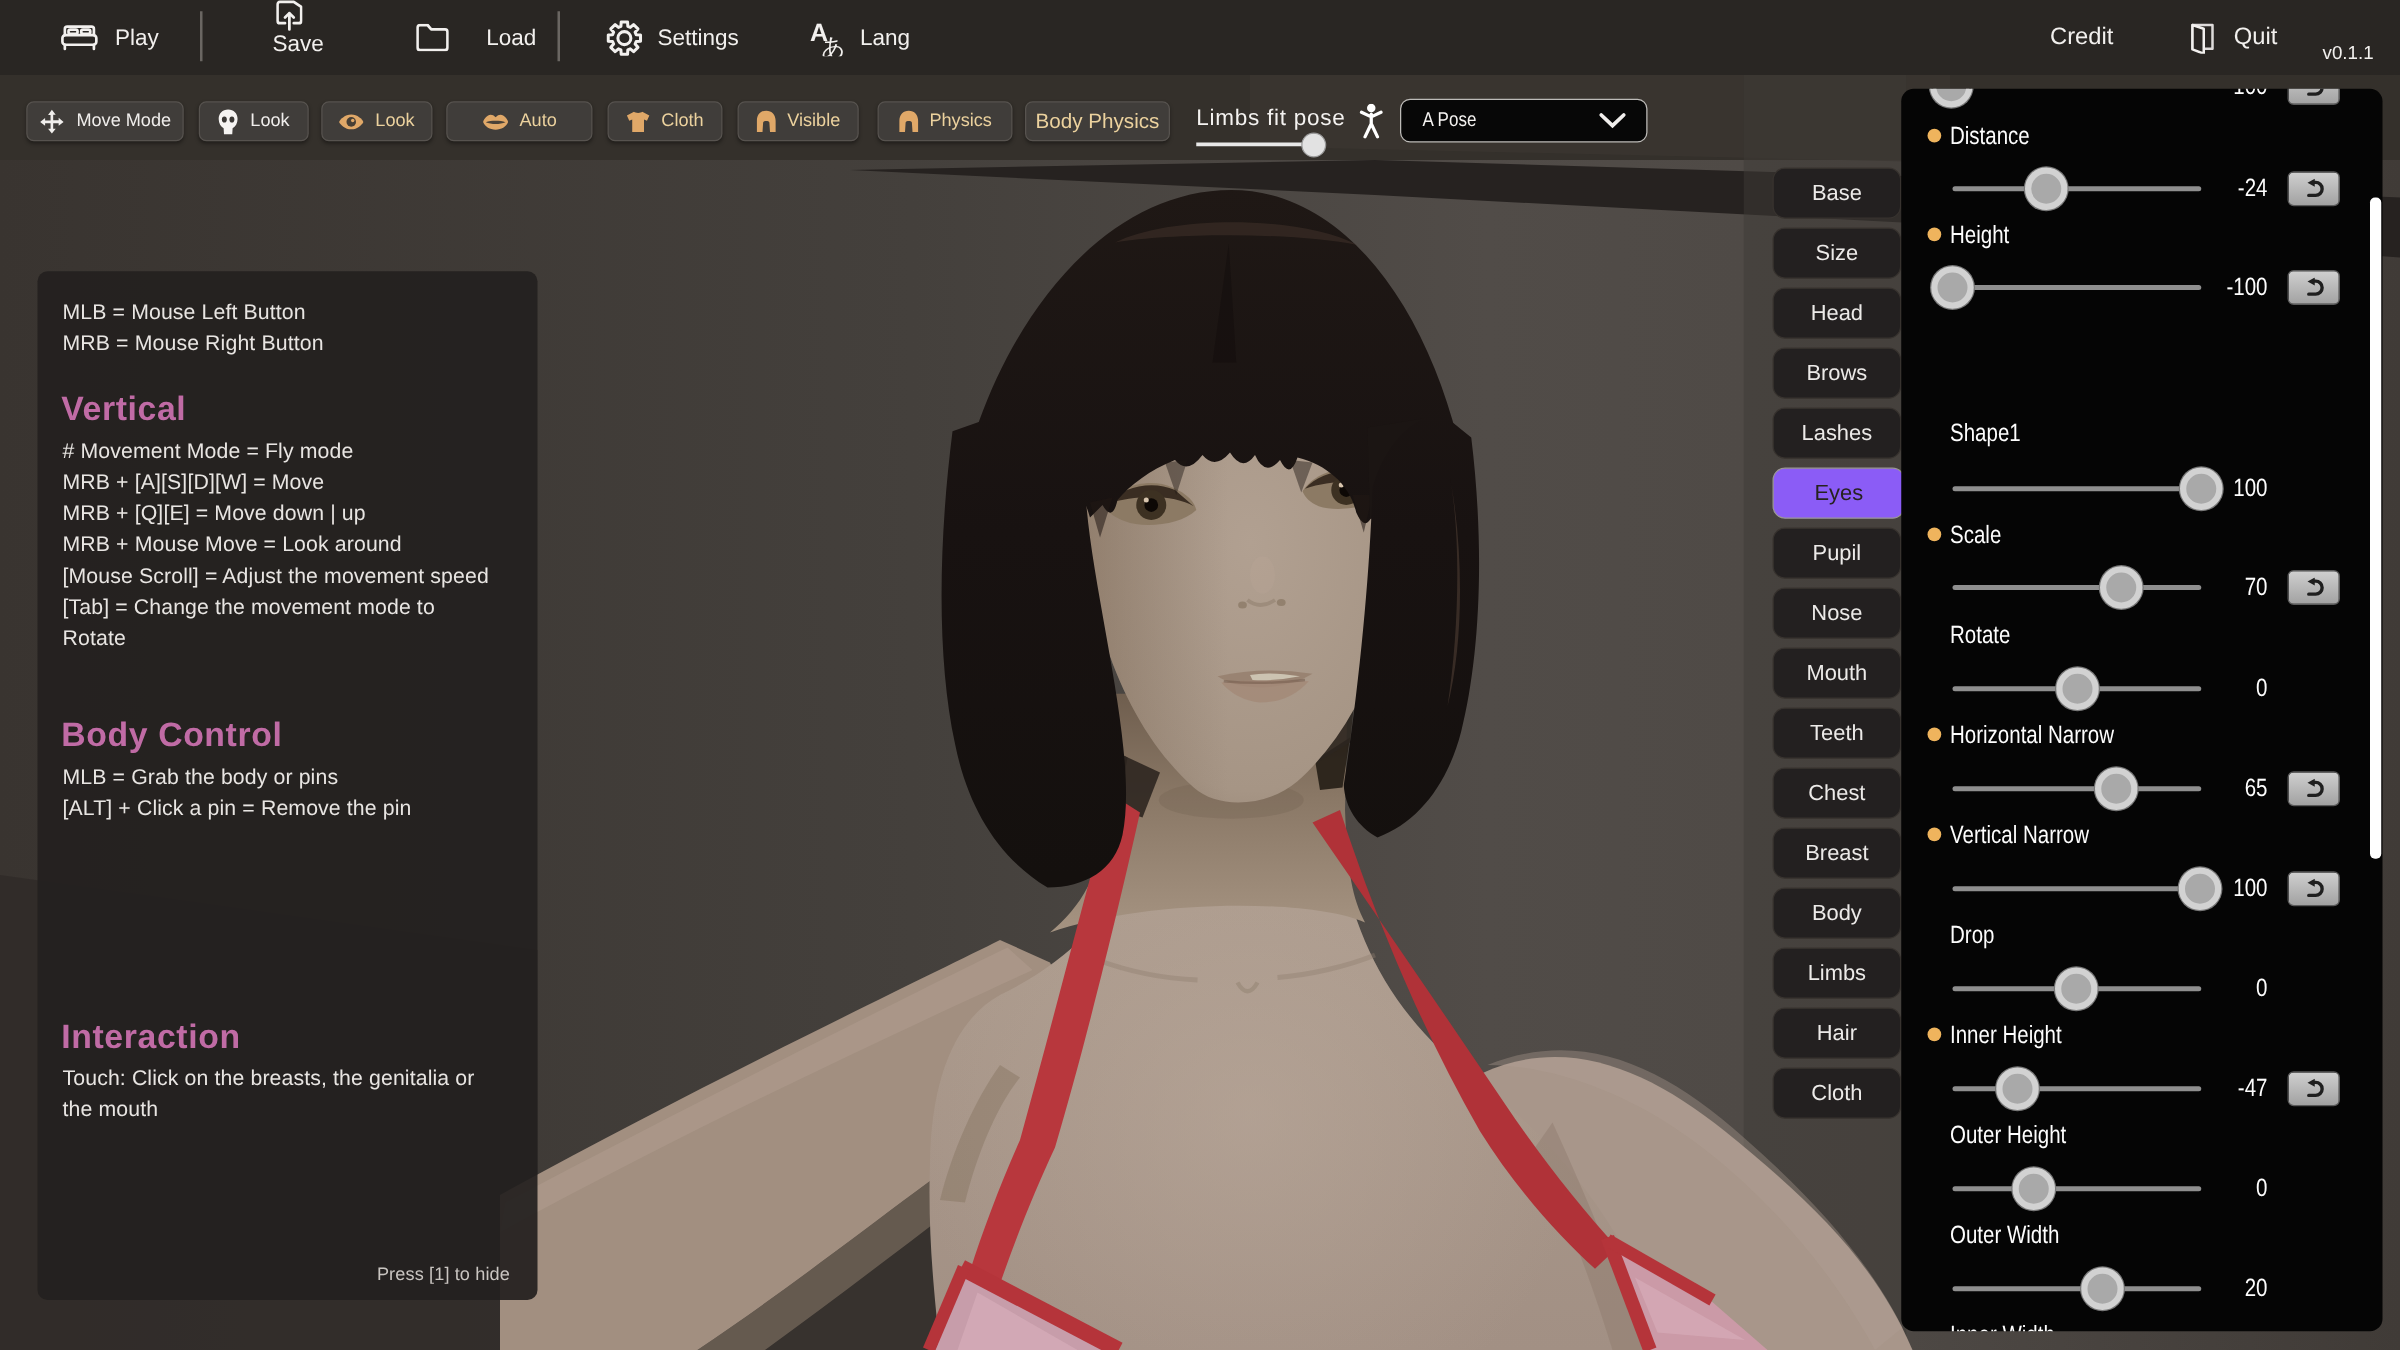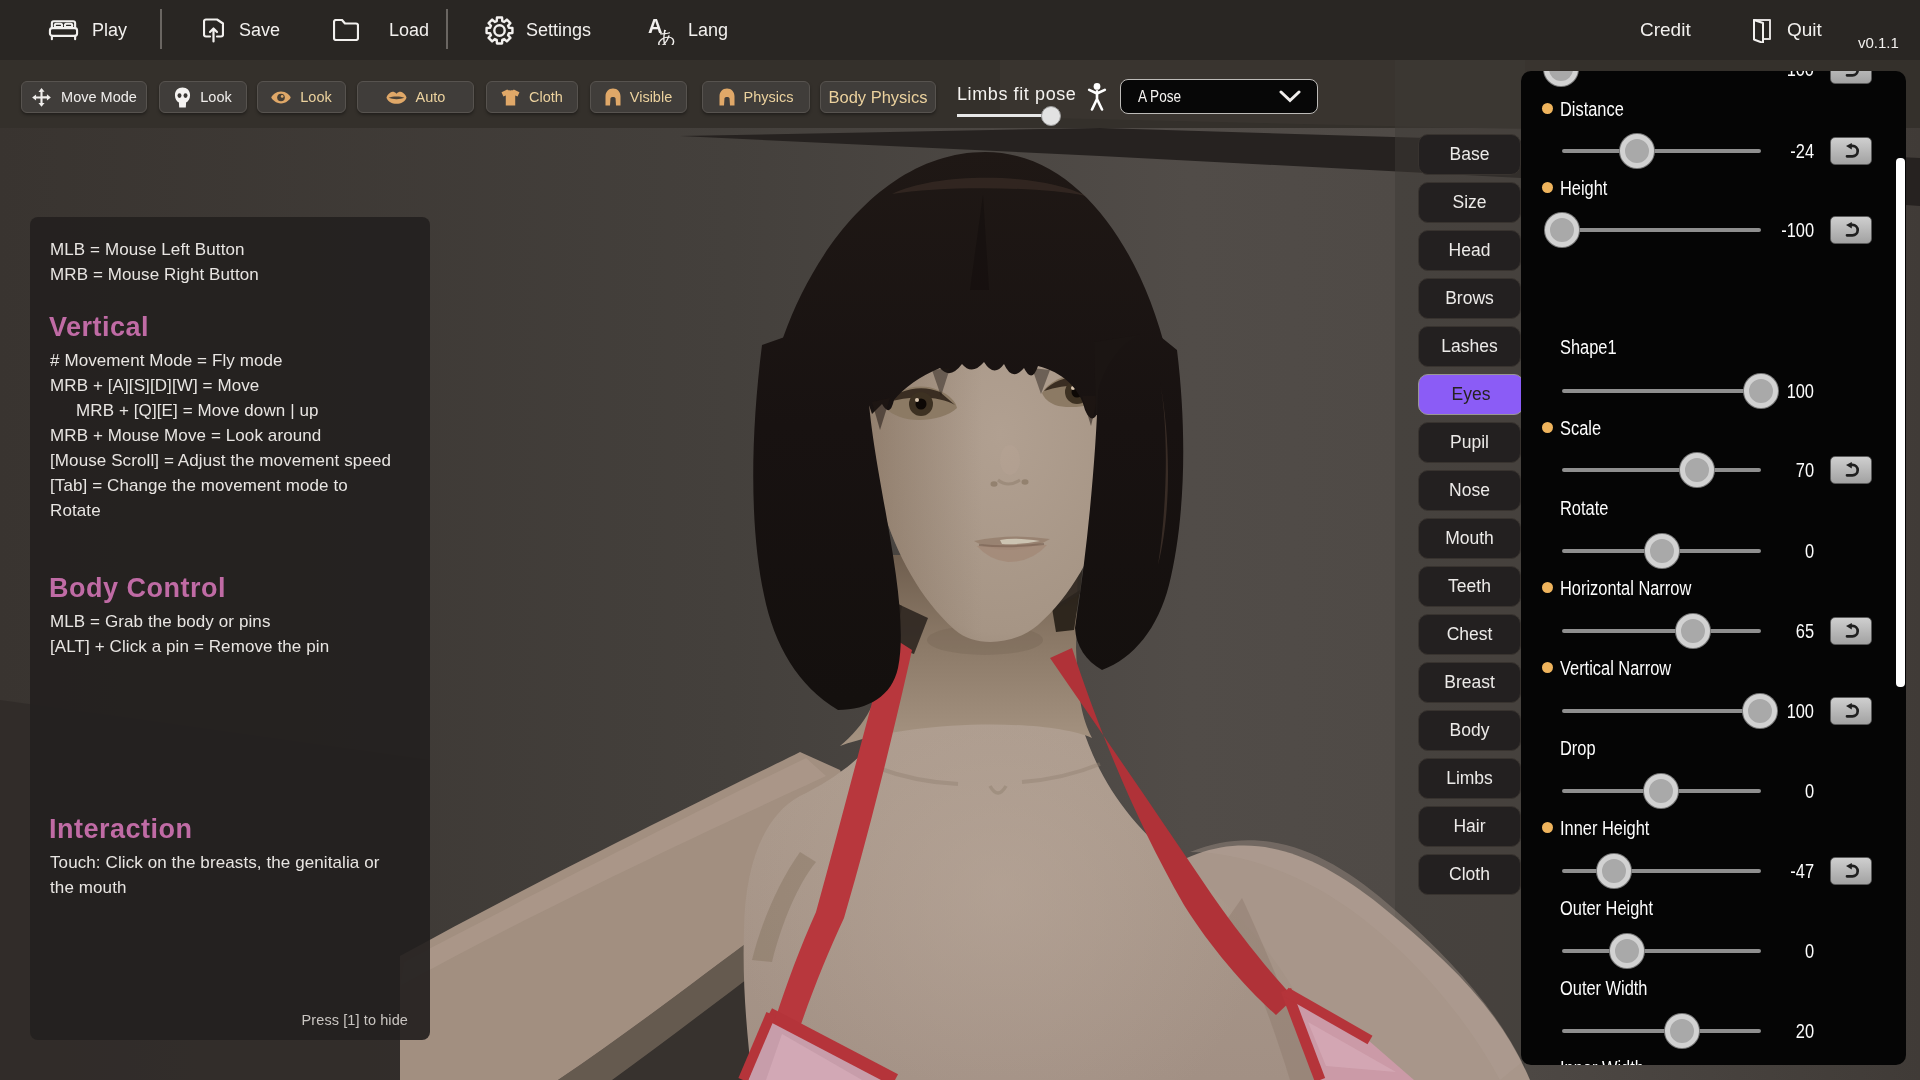--- a/index.html
+++ b/index.html
@@ -183,21 +183,21 @@
       <svg width="31" height="24" viewBox="0 0 32 24" fill="none" stroke="#f2f0ee" stroke-width="2.2" stroke-linecap="round" stroke-linejoin="round">
         <path d="M4 10 V5 a2 2 0 0 1 2-2 h20 a2 2 0 0 1 2 2 v5"></path>
         <rect x="2" y="10" width="28" height="8" rx="2.5"></rect>
         <path d="M4 18 v3.5 M28 18 v3.5"></path>
         <rect x="7" y="5.5" width="7.5" height="3.5" rx="1.5"></rect>
         <rect x="17.5" y="5.5" width="7.5" height="3.5" rx="1.5"></rect>
       </svg>
       <span style="margin-left:13px;">Play</span>
     </div>
     <div class="tb-sep" style="left:160px;"></div>
-    <div class="tb-item" style="left:203px;">
+    <div class="tb-item" style="left:203px;flex-direction:column;">
       <svg width="21" height="25" viewBox="0 0 21 25" fill="none" stroke="#f2f0ee" stroke-width="2.2" stroke-linecap="round" stroke-linejoin="round">
         <path d="M7 18.5 H3 a2 2 0 0 1 -2 -2 V3.5 a2 2 0 0 1 2 -2 H14 l6 4 V16.5 a2 2 0 0 1 -2 2 h-4"></path>
         <path d="M10.5 23.5 V10.5 M7 14 L10.5 10.5 L14 14"></path>
       </svg>
       <span style="margin-left:15px;">Save</span>
     </div>
     <div class="tb-item" style="left:333px;">
       <svg width="26" height="22" viewBox="0 0 26 22" fill="none" stroke="#f2f0ee" stroke-width="2.2" stroke-linejoin="round">
         <path d="M1 19 V3 a2 2 0 0 1 2-2 h6 l3 3.5 h11 a2 2 0 0 1 2 2 V19 a2 2 0 0 1 -2 2 H3 a2 2 0 0 1 -2-2 Z"></path>
       </svg>
@@ -292,21 +292,21 @@
         <path d="M2 2 L11 10.5 L20 2"></path>
       </svg>
     </div>
   </div>
   <div id="help">
     <div class="ln" style="top:23px;">MLB = Mouse Left Button</div>
     <div class="ln" style="top:48px;">MRB = Mouse Right Button</div>
     <div class="hd" style="top:95px;">Vertical</div>
     <div class="ln" style="top:134px;"># Movement Mode = Fly mode</div>
     <div class="ln" style="top:159px;">MRB + [A][S][D][W] = Move</div>
-    <div class="ln" style="top:184px;margin-left:26px;">MRB + [Q][E] = Move down | up</div>
+    <div class="ln" style="top:184px;">MRB + [Q][E] = Move down | up</div>
     <div class="ln" style="top:209px;">MRB + Mouse Move = Look around</div>
     <div class="ln" style="top:234px;">[Mouse Scroll] = Adjust the movement speed</div>
     <div class="ln" style="top:259px;">[Tab] = Change the movement mode to</div>
     <div class="ln" style="top:284px;">Rotate</div>
     <div class="hd" style="top:356px;">Body Control</div>
     <div class="ln" style="top:395px;">MLB = Grab the body or pins</div>
     <div class="ln" style="top:420px;">[ALT] + Click a pin = Remove the pin</div>
     <div class="hd" style="top:597px;">Interaction</div>
     <div class="ln" style="top:636px;">Touch: Click on the breasts, the genitalia or</div>
     <div class="ln" style="top:661px;">the mouth</div>

